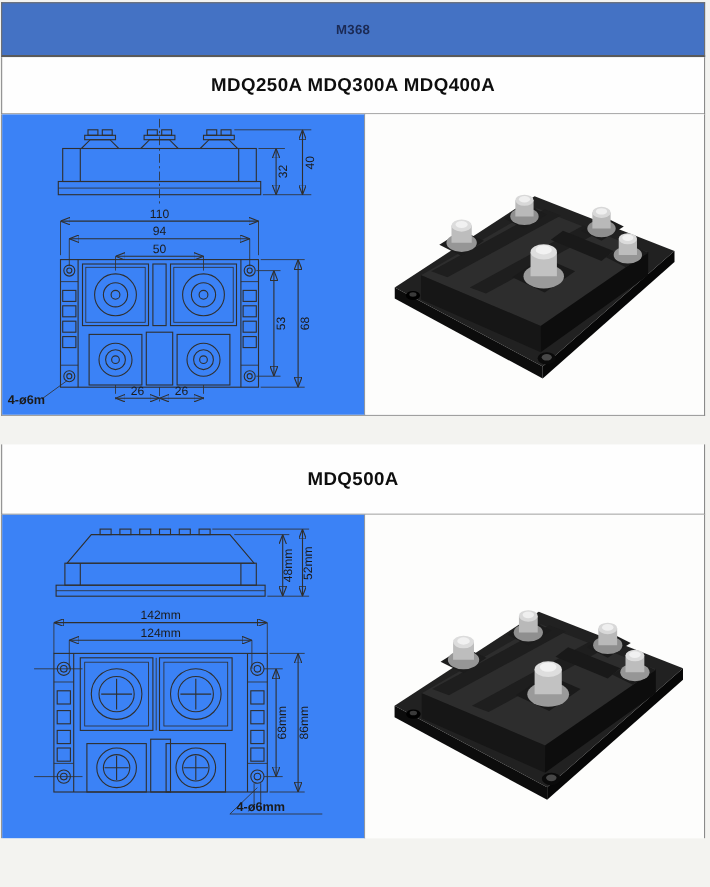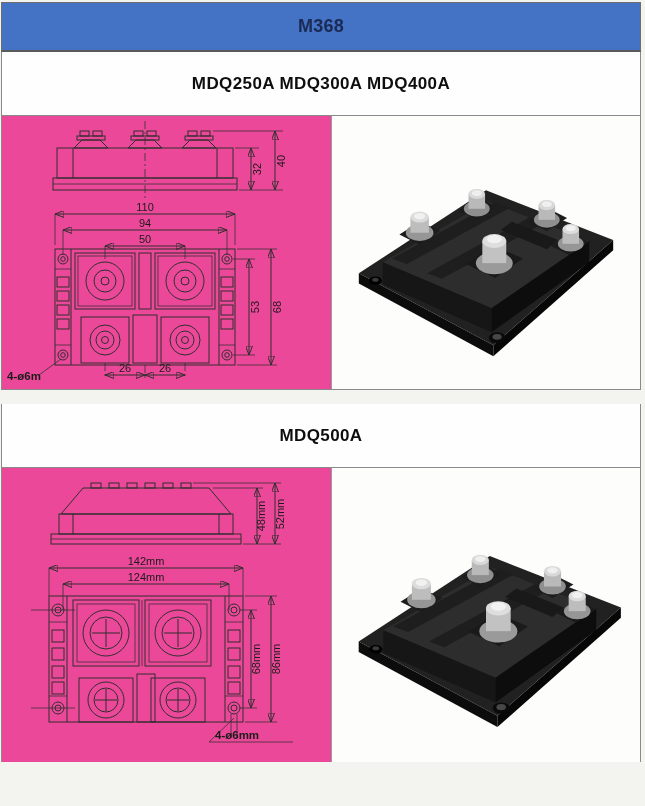--- a/index.html
+++ b/index.html
@@ -17,43 +17,43 @@
     width:645px;height:806px;overflow:hidden;
     background:var(--page-bg);
     font-family:"Liberation Sans",sans-serif;
   }
   .page{position:relative;width:645px;height:806px;}
   .block{position:absolute;left:1px;width:640px;}
   .bar-title{
     height:50px;background:var(--header-bg);
     border:1px solid #6e6e6e;border-bottom:2px solid #5a5a5a;
     display:flex;align-items:center;justify-content:center;
-    font-size:18px;font-weight:bold;color:var(--header-text);
+    font-size:12px;font-weight:bold;color:var(--header-text);
     letter-spacing:.3px;
   }
   .bar-models{
-    height:64px;background:#fefefe;
+    height:52px;background:#fefefe;
     border-left:1px solid var(--table-border);
     border-right:1px solid var(--table-border);
     border-bottom:1px solid var(--table-border);
     display:flex;align-items:center;justify-content:center;
     font-size:17px;font-weight:bold;color:var(--model-text);
     letter-spacing:.4px;
   }
   .content{
     display:flex;background:var(--cell-bg);
     border-left:1px solid var(--table-border);
     border-right:1px solid var(--table-border);
     border-bottom:1px solid var(--table-border);
   }
   .content.cut{border-bottom:none;}
   .cell-drawing{
     width:330px;border-right:1px solid #9a9a9a;
-    display:flex;align-items:flex-end;justify-content:center;
-    background:#ec4899;
+    display:flex;align-items:flex-start;justify-content:center;
+    background:#3b82f6;
   }
   .cell-photo{
     flex:1;display:flex;align-items:center;justify-content:center;
     background:#fdfdfc;
   }
   #b1 .content{height:274px;}
   #b2 .content{height:294px;}
   
   .tdraw line,.tdraw rect,.tdraw circle,.tdraw polygon,.tdraw polyline,.tdraw path{
     stroke:var(--drawing-line);fill:none;stroke-width:1;

